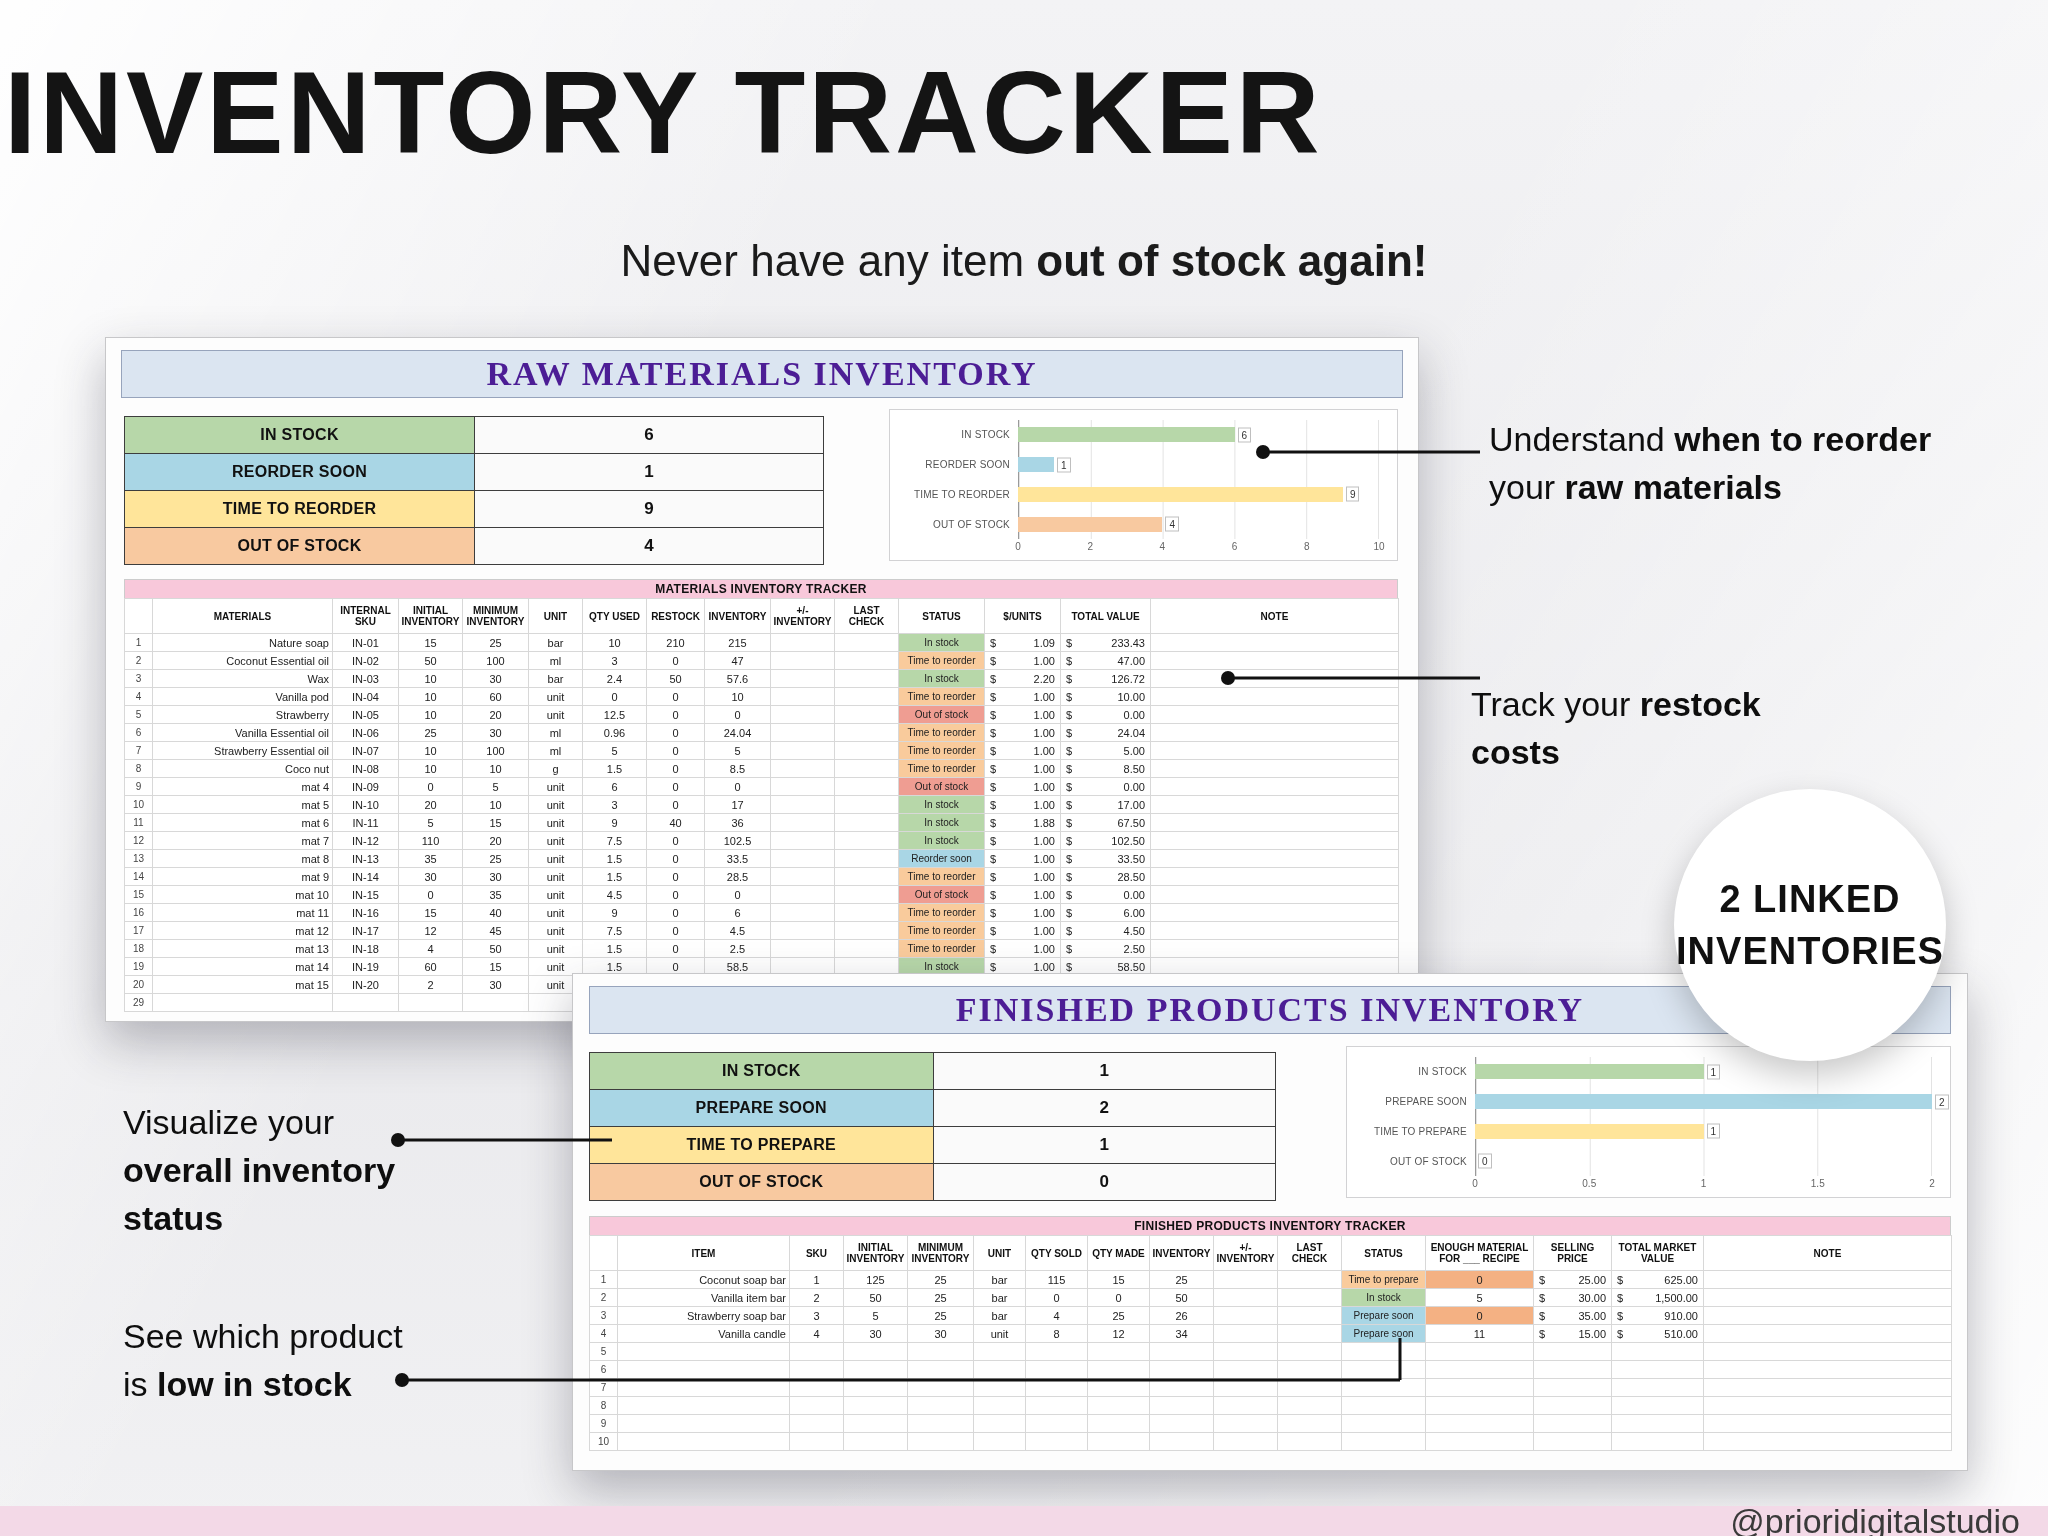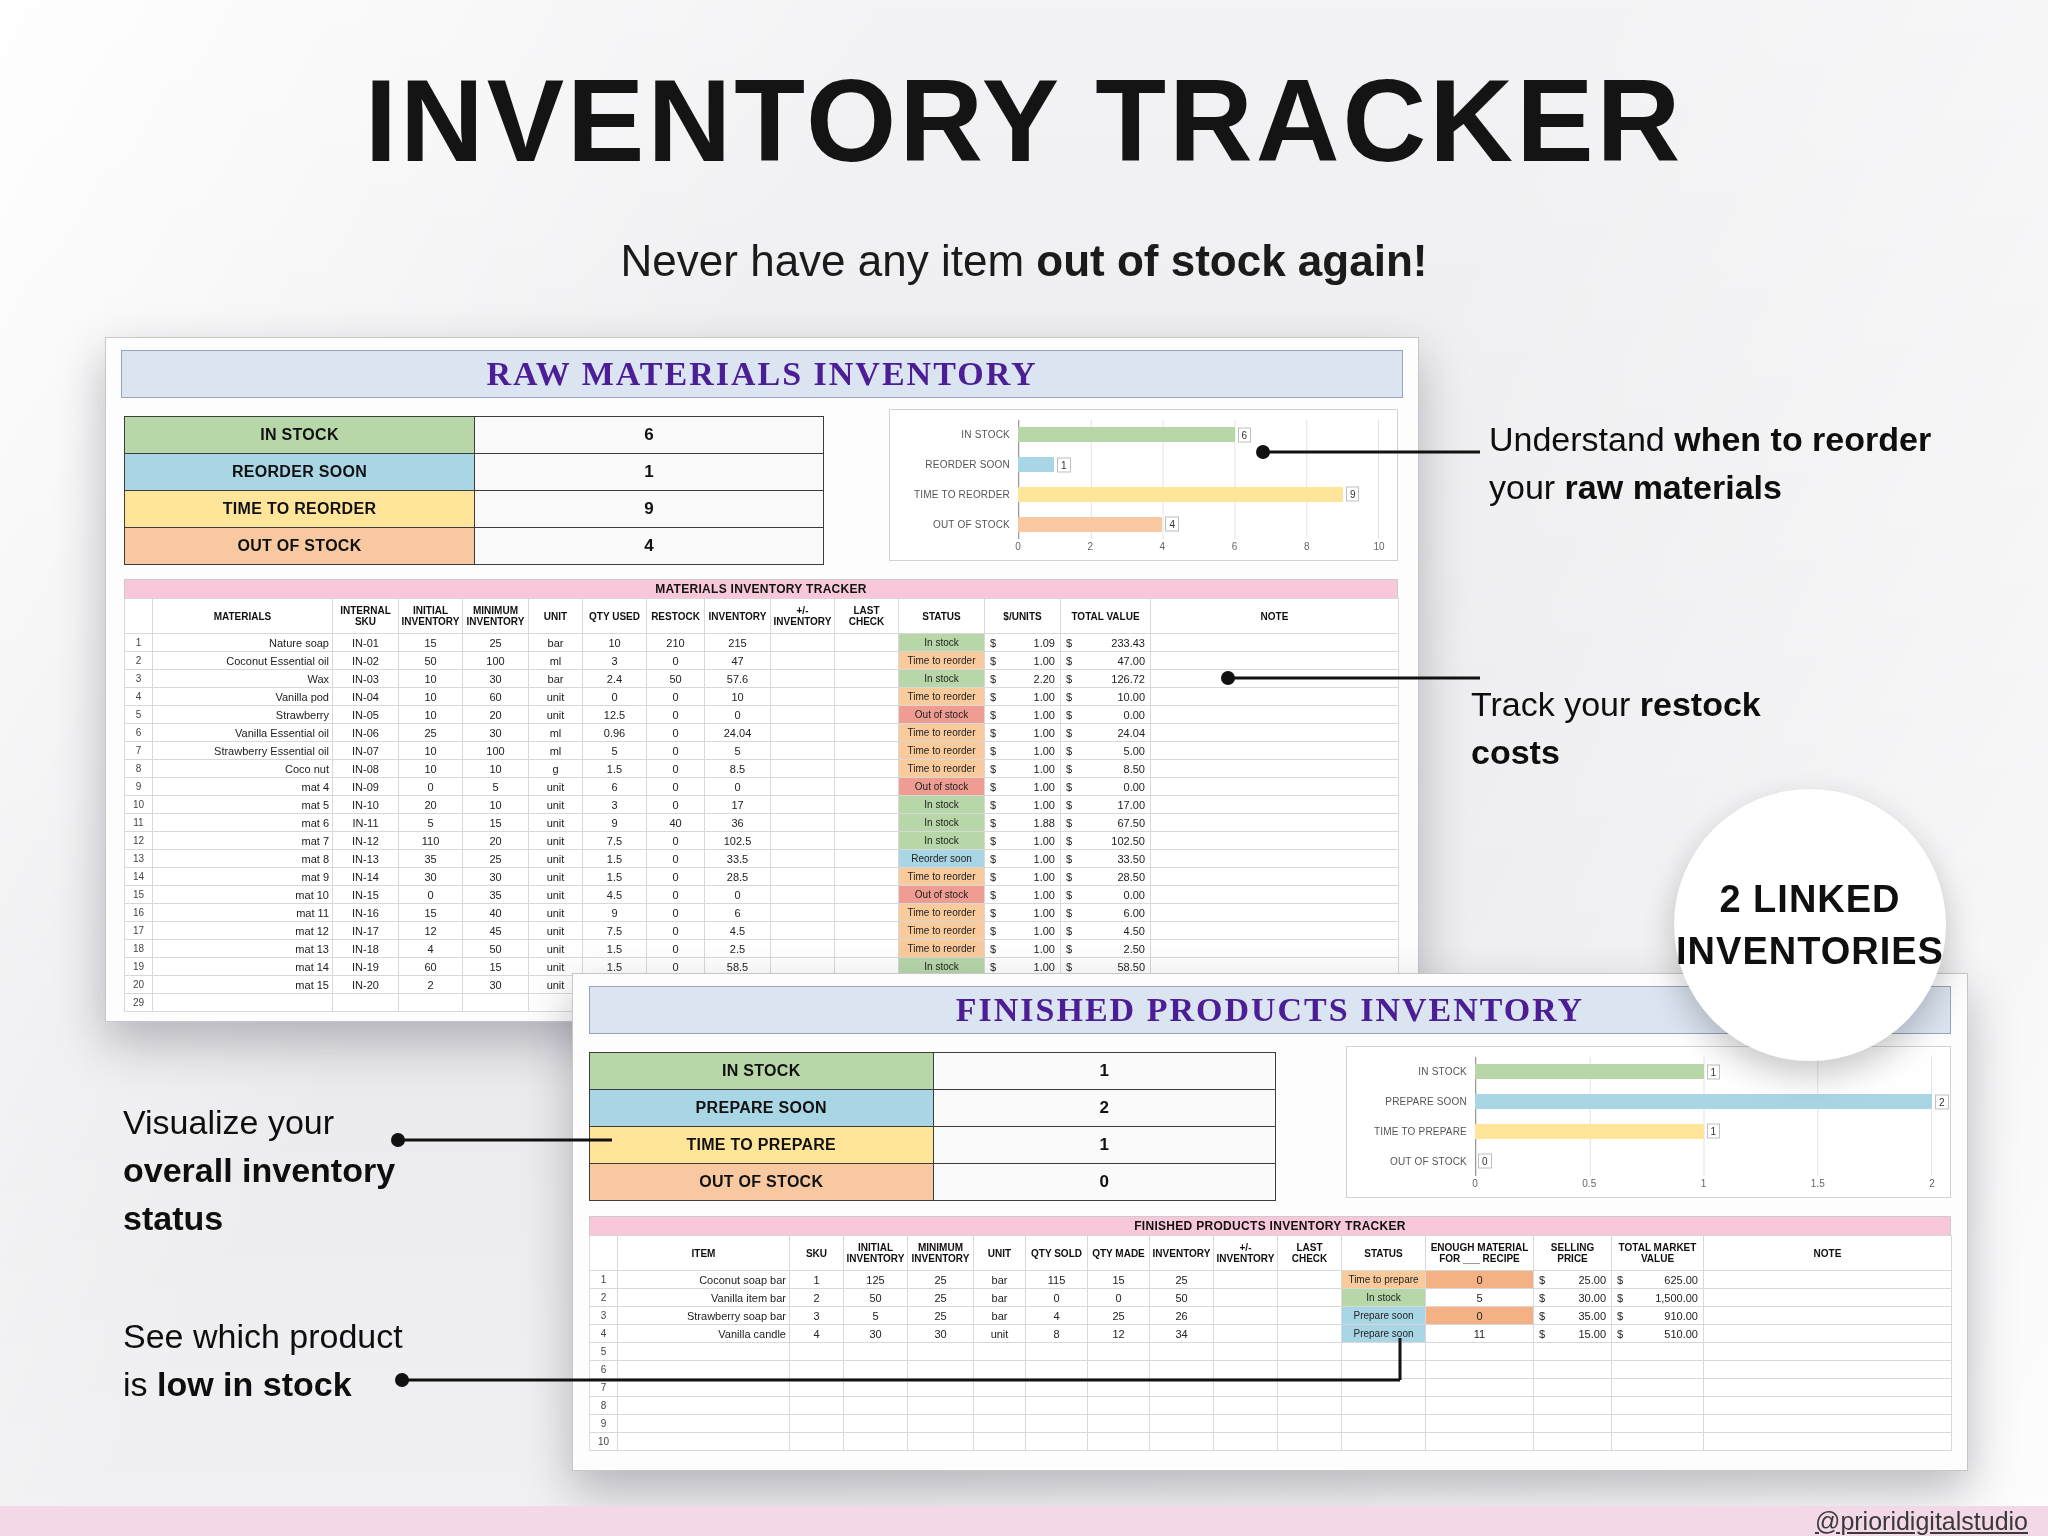--- a/index.html
+++ b/index.html
@@ -5,21 +5,21 @@
   html,body { margin:0; padding:0; }
   .page {
     position:relative; width:2048px; height:1536px; overflow:hidden;
     font-family:"Liberation Sans", sans-serif; color:#111;
     background:
       linear-gradient(118deg, rgba(255,255,255,.95) 0%, rgba(255,255,255,0) 32%),
       linear-gradient(298deg, rgba(255,255,255,.85) 0%, rgba(228,228,231,0) 45%),
       linear-gradient(180deg, #f3f3f5 0%, #e9e9ec 60%, #f1f1f3 100%);
   }
   .title {
-    position:absolute; top:42px; left:0; right:0; margin:12px; text-align:center;
+    position:absolute; top:42px; left:0; right:0; margin:4px; 
     font-size:116px; font-weight:800; letter-spacing:3px; color:#141414;
   }
   .subtitle {
     position:absolute; top:236px; left:0; right:0; margin:0; text-align:center;
     font-size:44px; color:#1b1b1b;
   }
   .subtitle b { font-weight:bold; }
 
   
   .sheet { position:absolute; background:#fdfdfd; border:1px solid #c7c7c9; box-shadow:0 20px 45px rgba(40,40,55,.30); }
@@ -88,22 +88,22 @@
   .ann { position:absolute; font-size:34px; line-height:48px; color:#0e0e0e; z-index:7; }
   .ann b { font-weight:bold; }
   .a1 { left:1489px; top:415px; }
   .a2 { left:1471px; top:648px;margin-top:32px; }
   .a3 { left:123px; top:1098px; }
   .a4 { left:123px; top:1312px; }
   .connectors { position:absolute; inset:0; z-index:6; pointer-events:none; }
 
   
   .footbar { position:absolute; left:0; right:0; bottom:0; height:30px; background:#f3d9e7; z-index:8;
-    display:flex; align-items:center; justify-content:flex-end; padding-right:20px; box-sizing:border-box;
-    font-size:25px; color:#3a3a3a;text-decoration:underline; }
+    display:flex; align-items:center; justify-content:flex-end; padding-right:28px; box-sizing:border-box;
+    font-size:34px; color:#3a3a3a; }
 </style>
 </head>
 <body>
 
 <div class="page">
 
   <h1 class="title">INVENTORY TRACKER</h1>
 
   <p class="subtitle"><span>Never have any item </span><b>out of stock again!</b></p>
 

